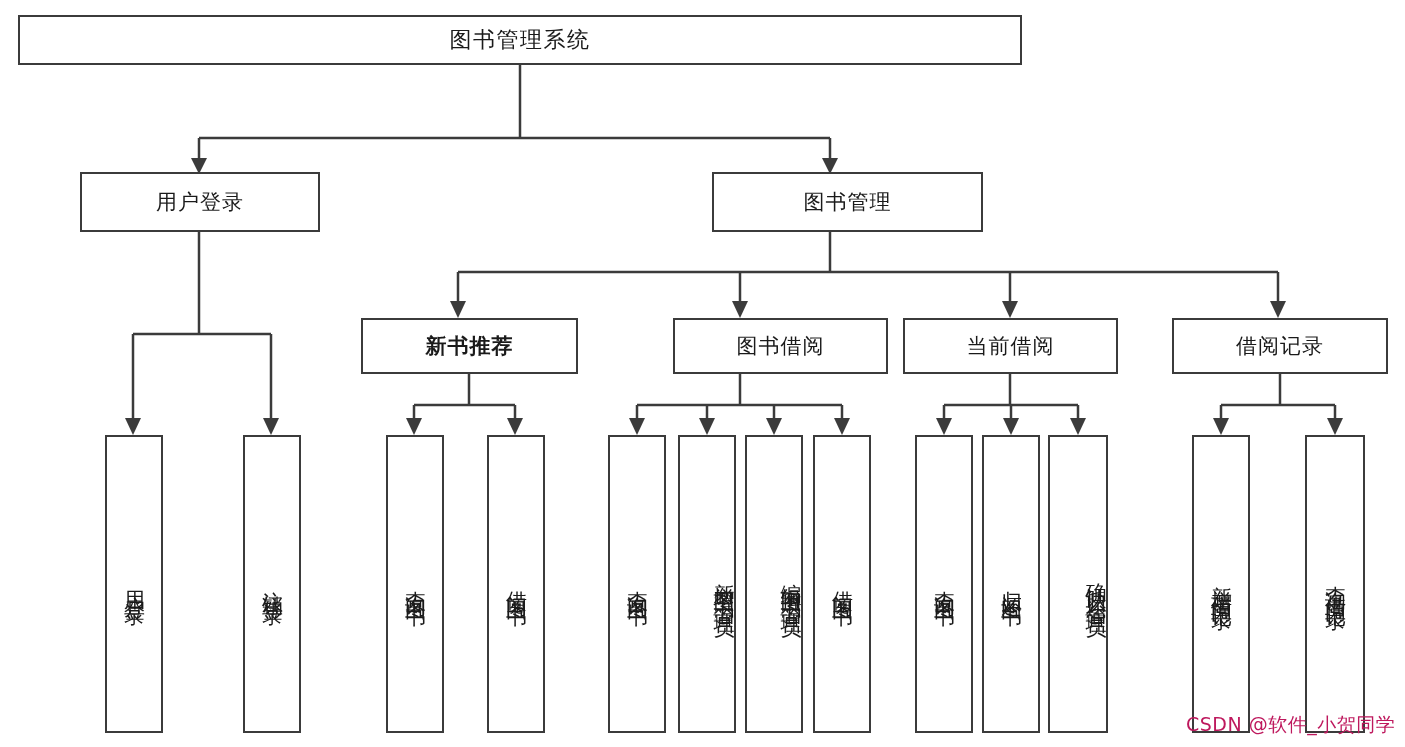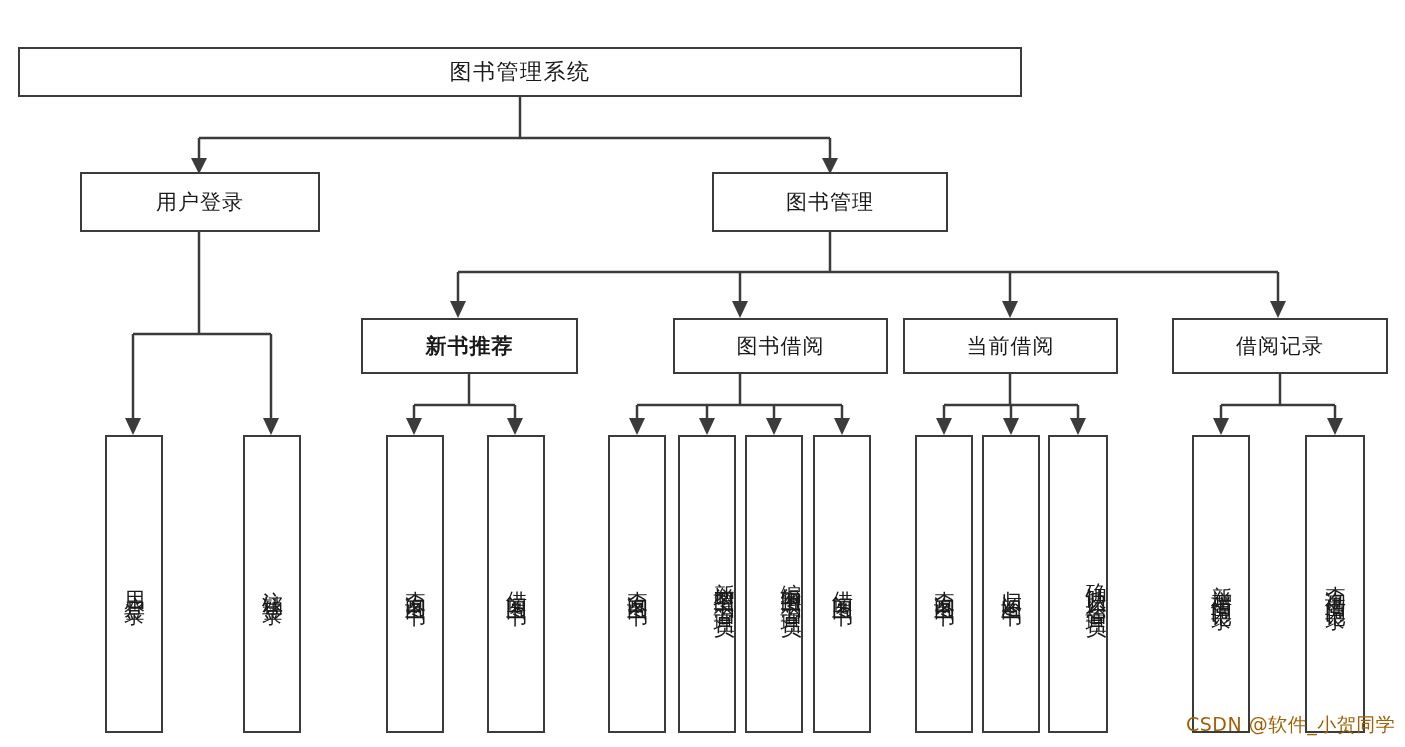--- a/index.html
+++ b/index.html
@@ -28,21 +28,20 @@
     color: #1a1a1a;
   }
   .node-h {
     font-size: 21px;
     letter-spacing: 1px;
     white-space: nowrap;
   }
   .node-root {
     font-size: 22px;
     letter-spacing: 1.5px;
-    margin-top: 32px;
   }
   .node-v {
     writing-mode: vertical-rl;
     text-orientation: upright;
     font-size: 21px;
     letter-spacing: 5px;
     line-height: 1;
     align-items: flex-start;
     padding-top: 14px;
     justify-content: center;
@@ -66,21 +65,21 @@
     stroke: #3b3b3b;
     stroke-width: 2.5;
     fill: none;
   }
   .arrowhead {
     fill: #3b3b3b;
   }
   .watermark {
     position: absolute;
     font-size: 19px;
-    color: #a16207;
+    color: #be185d;
     white-space: nowrap;
     left: 1186px;
     top: 712px;
     letter-spacing: 0.5px;
   }
 </style>
 </head>
 <body>
 
 <div id="canvas">
@@ -147,21 +146,21 @@
     <polygon class="arrowhead" points="1327,418 1343,418 1335,435"></polygon>
   </svg>
 
   <div class="node node-root" style="left:18px; top:15px; width:1004px; height:50px;">
     <span>图书管理系统</span>
   </div>
 
   <div class="node node-h" style="left:80px; top:172px; width:240px; height:60px;">
     <span>用户登录</span>
   </div>
-  <div class="node node-h" style="left:712px; top:172px; width:236px; height:60px;">
+  <div class="node node-h" style="left:712px; top:172px; width:271px; height:60px;">
     <span>图书管理</span>
   </div>
 
   <div class="node node-h" style="left:361px; top:318px; width:217px; height:56px;font-weight:bold;">
     <span>新书推荐</span>
   </div>
   <div class="node node-h" style="left:633px; top:318px; width:215px; height:56px;margin-left:40px;">
     <span>图书借阅</span>
   </div>
   <div class="node node-h" style="left:903px; top:318px; width:215px; height:56px;">

